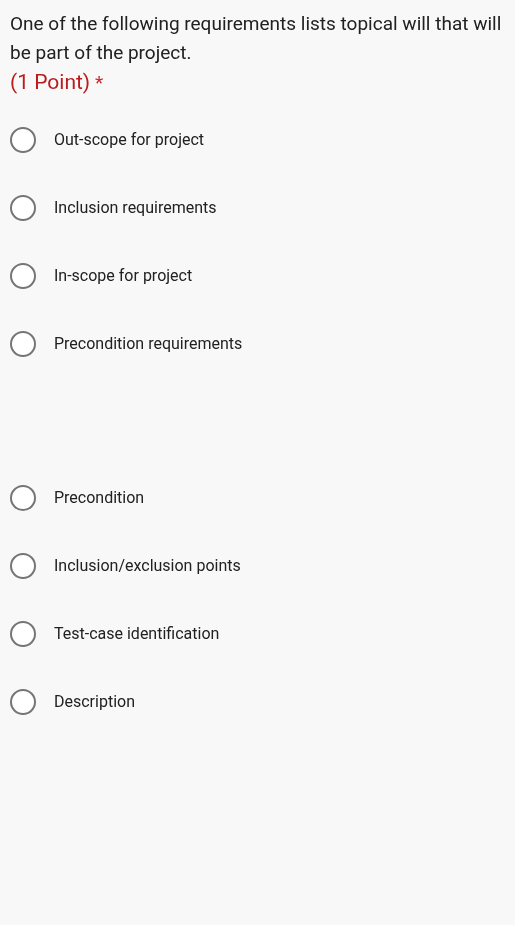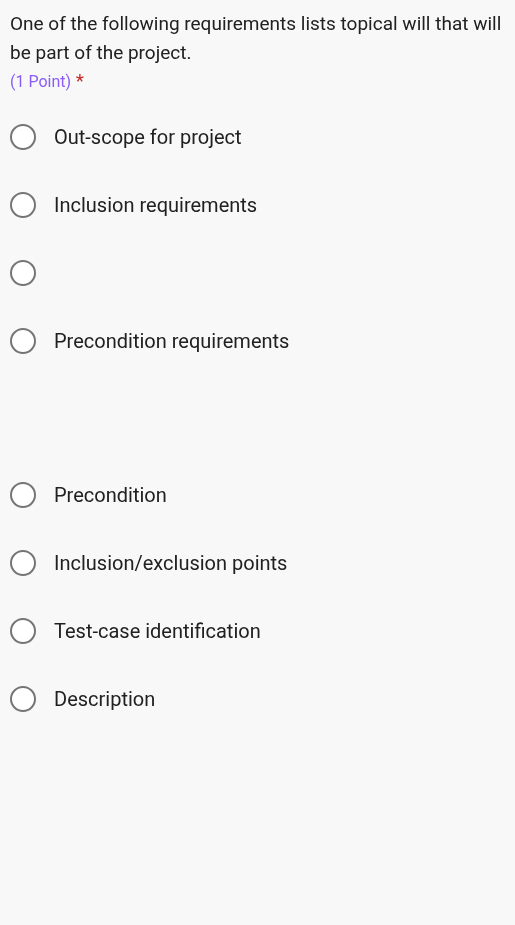--- a/index.html
+++ b/index.html
@@ -16,22 +16,22 @@
     .question-block {
       padding: 10px 10px 20px 10px;
     }
     .question-text {
       font-size: 19px;
       line-height: 1.5;
       color: #212121;
       margin-bottom: 5px;
     }
     .points {
-      color: #8b5cf6;
-      font-size: 16px;
+      color: #b91c1c;
+      font-size: 21px;
     }
     .required {
       color: #c62828;
       font-size: 19px;
     }
     .options {
       margin-top: 28px;
     }
     .option-row {
       display: flex;
@@ -45,21 +45,21 @@
     .radio {
       width: 26px;
       height: 26px;
       border: 2px solid #757575;
       border-radius: 50%;
       flex-shrink: 0;
       margin-right: 18px;
       background: #fff;
     }
     .option-label {
-      font-size: 20px;
+      font-size: 16px;
       color: #212121;
     }
     .separator {
       height: 50px;
     }
   </style>
 </head>
 <body>
 
 <div class="question-block">
@@ -73,20 +73,21 @@
     <label class="option-row">
       <span class="radio"></span>
       <span class="option-label">Out-scope for project</span>
     </label>
     <label class="option-row">
       <span class="radio"></span>
       <span class="option-label">Inclusion requirements</span>
     </label>
     <label class="option-row">
       <span class="radio"></span>
+      <span class="option-label">In-scope for project</span>
     </label>
     <label class="option-row">
       <span class="radio"></span>
       <span class="option-label">Precondition requirements</span>
     </label>
   </div>
 </div>
 
 <div class="separator"></div>
 

